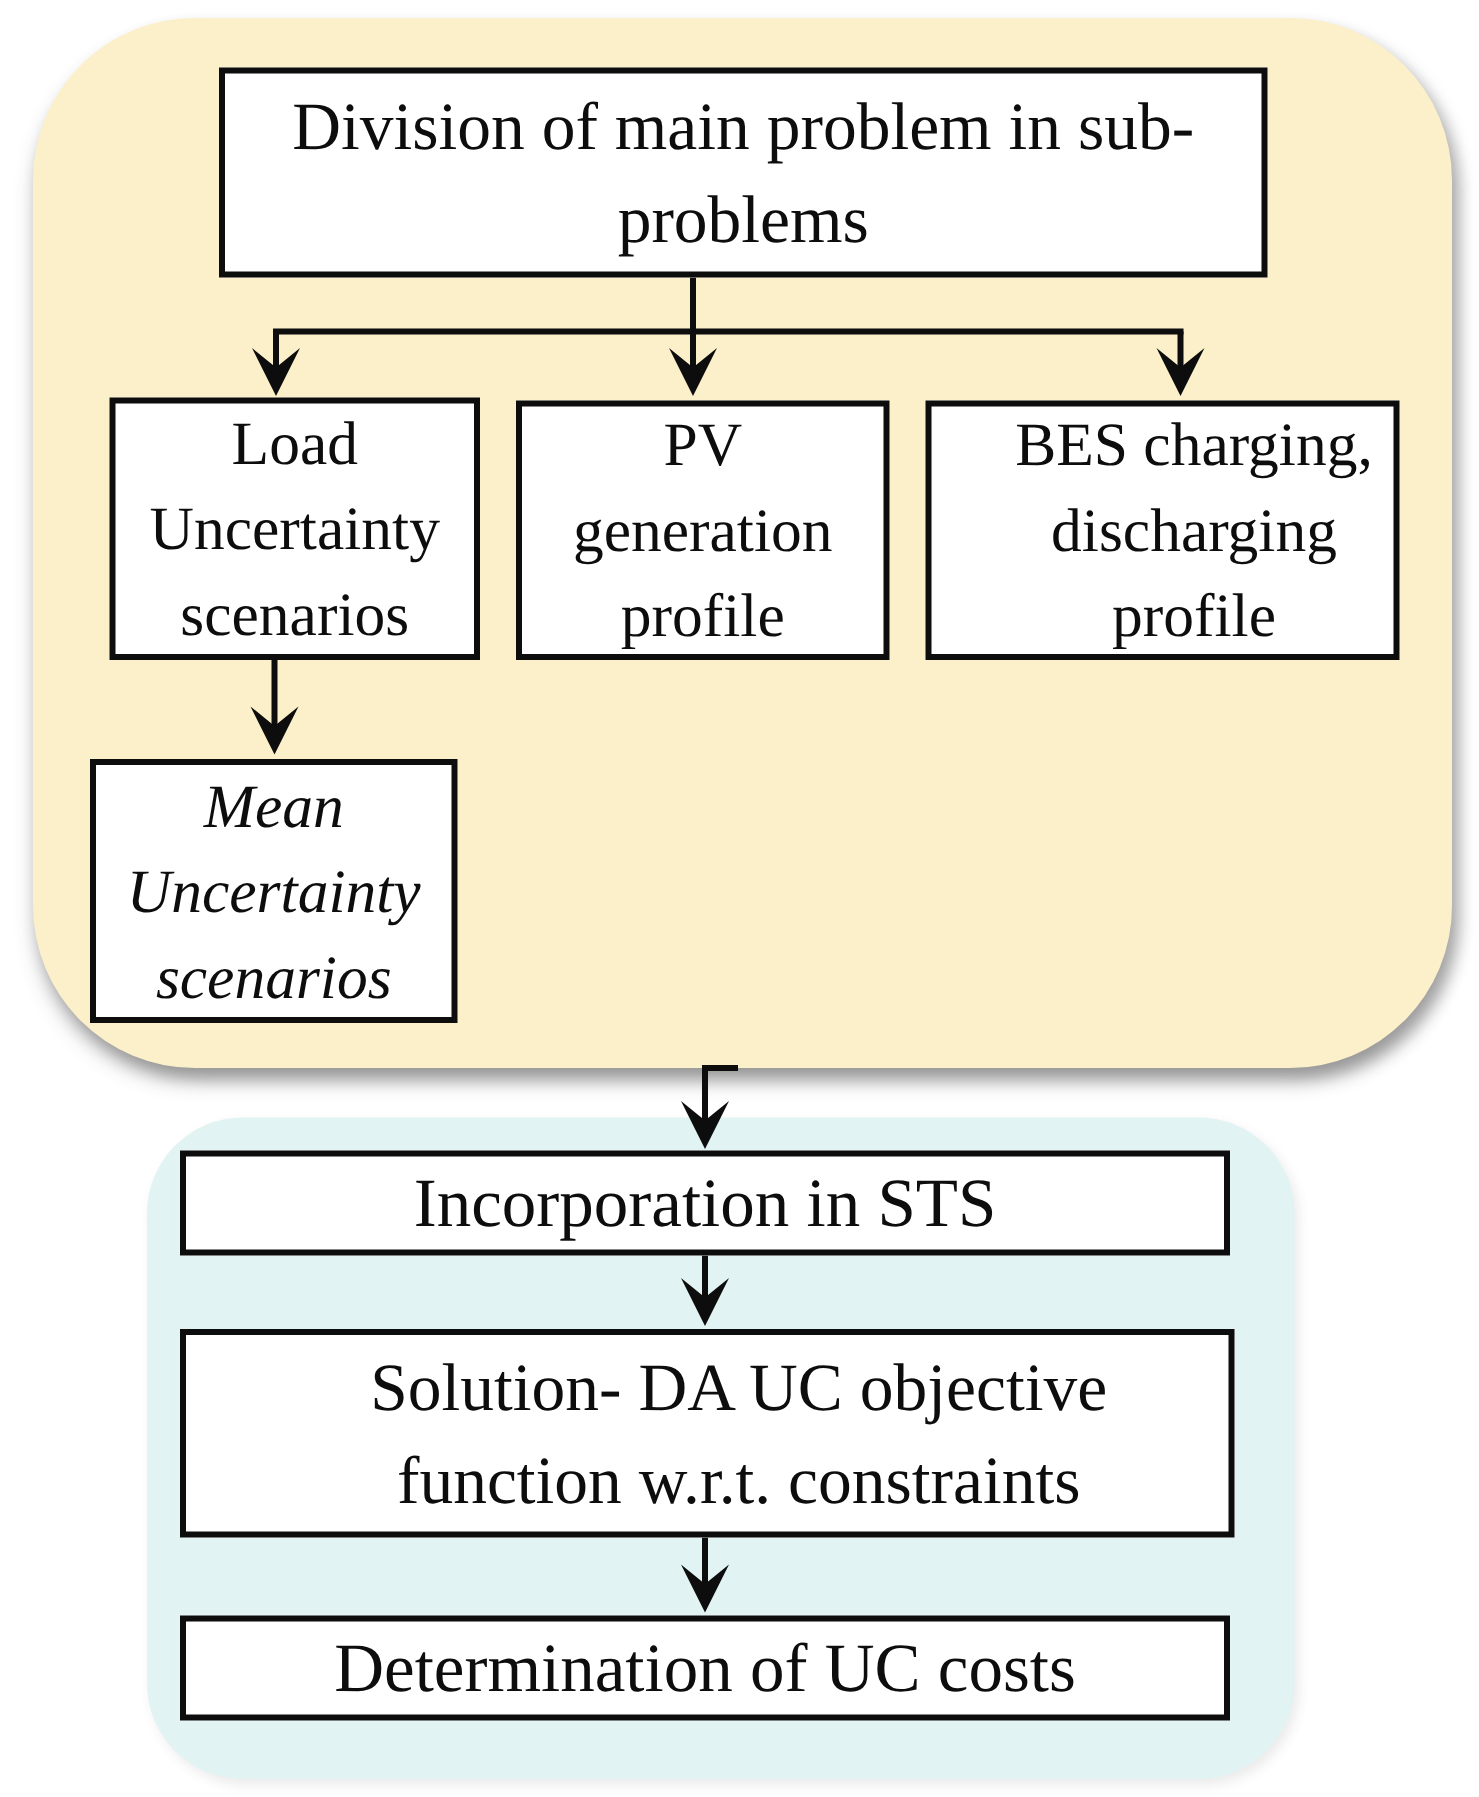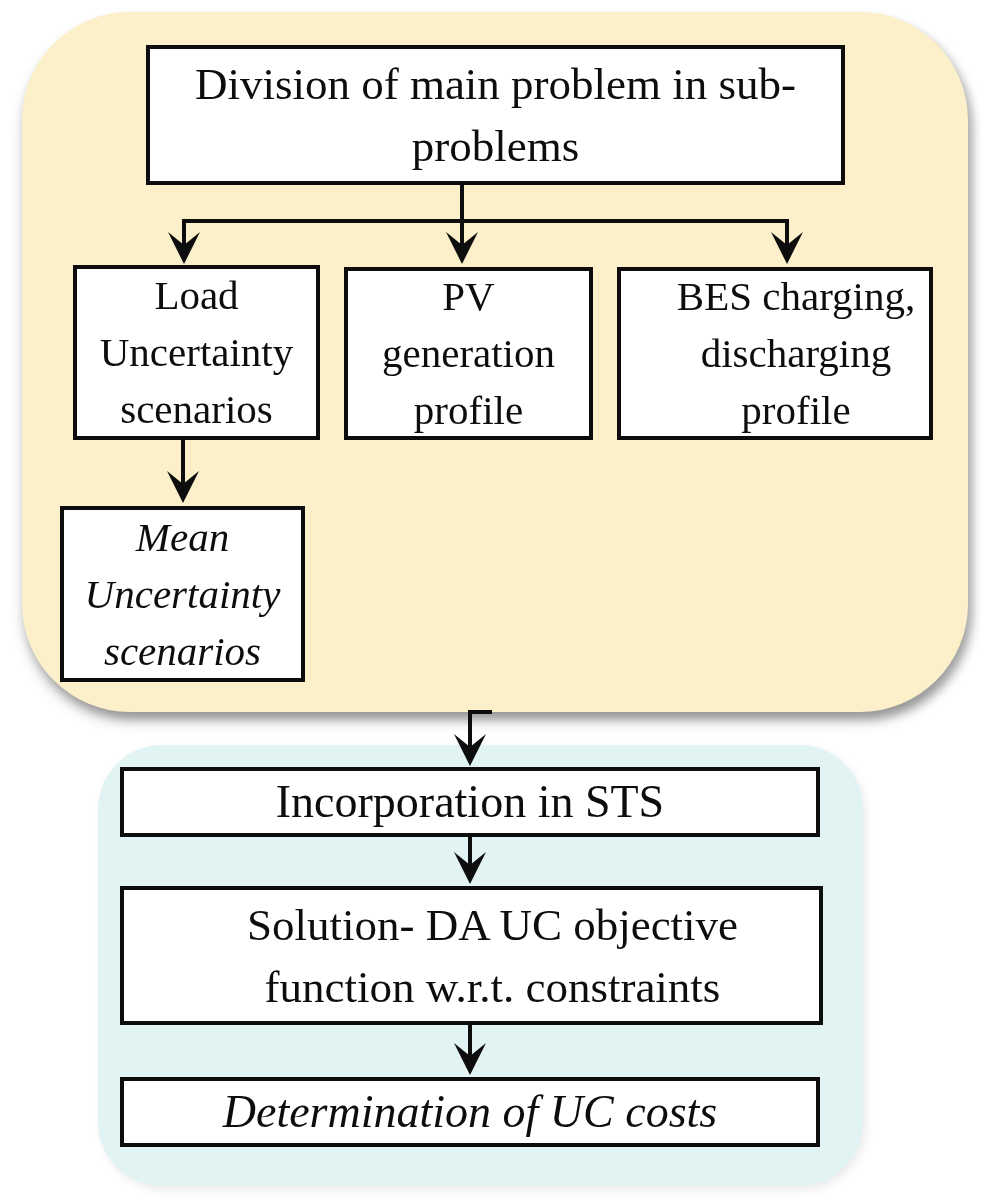--- a/index.html
+++ b/index.html
@@ -64,21 +64,21 @@
     background: var(--box-fill, #ffffff);
     border: 4px solid var(--box-border, #0d0d0d);
   }
   .division      { left: 112px; top: 45px;   width: 699px; height: 140px; font-size: 45px; line-height: 62px; margin-left: 34px; }
   .load          { left: 60px;  top: 265px;  width: 247px; height: 175px; font-size: 41px; line-height: 57px; margin-left: 13px; }
   .pv            { left: 344px; top: 267px;  width: 249px; height: 173px; font-size: 41px; line-height: 57px; font-family: Liberation Serif, serif; }
   .bes           { left: 617px; top: 267px;  width: 316px; height: 173px; font-size: 41px; line-height: 57px; padding-left: 42px; }
   .mean          { left: 60px;  top: 506px;  width: 245px; height: 176px; font-size: 41px; line-height: 57px; font-style: italic; }
   .incorporation { left: 120px; top: 767px;  width: 700px; height: 70px;  font-size: 46px; line-height: 58px; }
   .solution      { left: 120px; top: 886px;  width: 703px; height: 139px; font-size: 45px; line-height: 62px; padding-left: 42px; }
-  .determination { left: 120px; top: 1077px; width: 700px; height: 70px;  font-size: 46px; line-height: 58px; font-style: italic; }
+  .determination { left: 120px; top: 1077px; width: 700px; height: 70px;  font-size: 46px; line-height: 58px; }
 </style>
 </head>
 <body>
 
 <div class="canvas">
 
   <div class="panel stage1"></div>
   <div class="panel stage2"></div>
 
   <svg class="arrows" viewBox="0 0 986 1198" xmlns="http://www.w3.org/2000/svg" aria-hidden="true">

